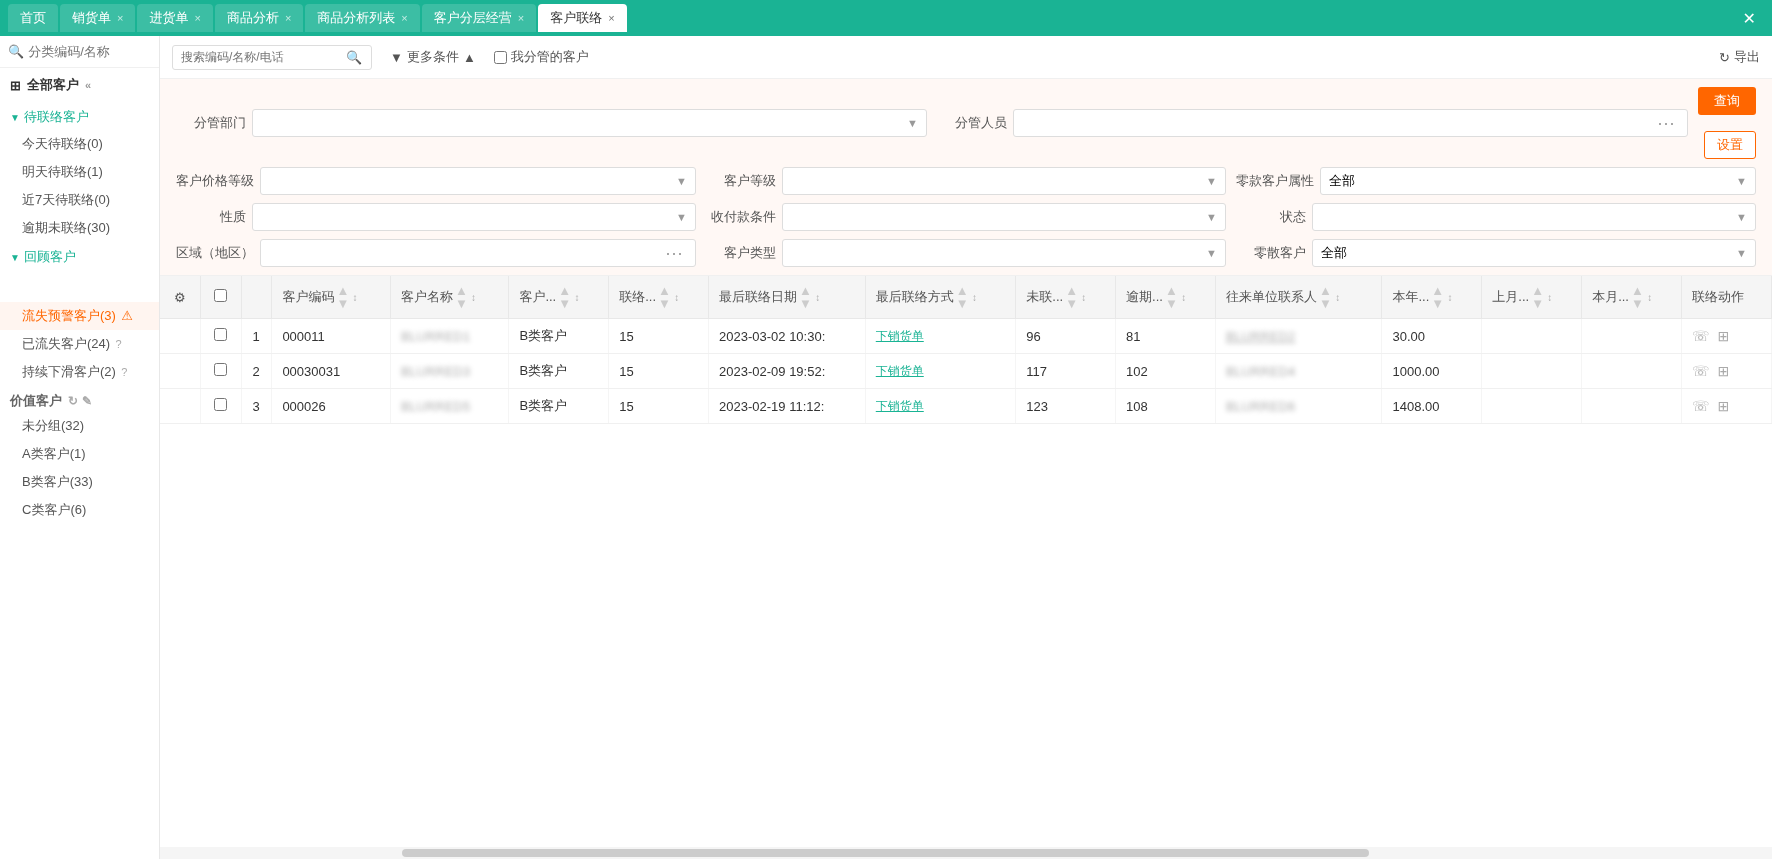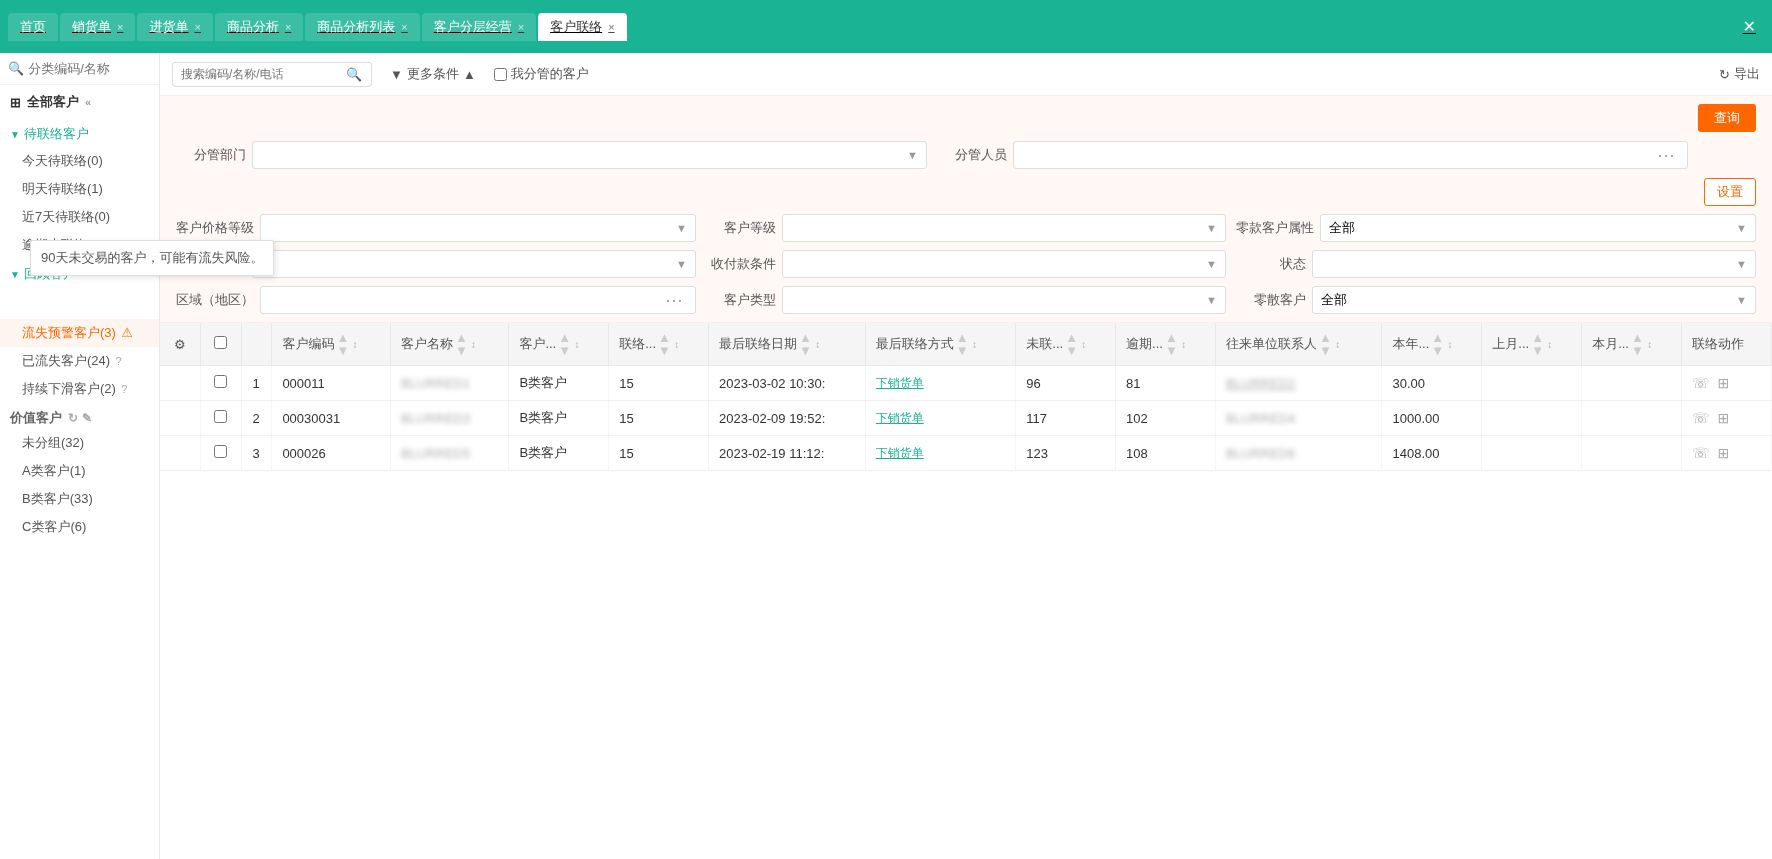--- a/index.html
+++ b/index.html
@@ -3,24 +3,23 @@
   <meta charset="utf-8">
   <style>
     * { box-sizing: border-box; margin: 0; padding: 0; font-family: 'Microsoft YaHei', Arial, sans-serif; font-size: 13px; }
     body { background: #f5f5f5; overflow: hidden; }
 
     
     .tab-bar {
       display: flex;
       align-items: center;
       background: #1ab394;
-      height: 53px;
+      height: 36px;
       padding: 0 8px;
       gap: 2px;
-      text-decoration: underline;
     }
     .tab-item {
       display: flex;
       align-items: center;
       padding: 0 12px;
       height: 28px;
       border-radius: 4px 4px 0 0;
       background: rgba(255,255,255,0.15);
       color: #fff;
       cursor: pointer;
@@ -271,21 +270,20 @@
       font-size: 13px;
     }
     .btn-settings {
       background: #fff;
       color: #ff6600;
       border: 1px solid #ff6600;
       padding: 4px 12px;
       border-radius: 3px;
       cursor: pointer;
       font-size: 13px;
-      margin-top: 30px;
     }
     .more-options { color: #999; font-size: 18px; cursor: pointer; padding: 0 4px; }
 
     
     .table-container {
       flex: 1;
       overflow: auto;
     }
     table {
       width: 100%;
@@ -449,23 +447,20 @@
       <span>近7天待联络(0)</span>
     </div>
     <div class="sidebar-item">
       <span>逾期未联络(30)</span>
     </div>
 
     <div class="sidebar-group-title" style="position:relative;">
       <span class="arrow">▼</span>
       <span>回顾客户</span>
     </div>
-    <div class="tooltip-box">
-      <span>90天未交易的客户，可能有流失风险。</span>
-    </div>
     <div class="sidebar-item active" style="margin-top: 32px;">
       <span>流失预警客户(3)</span>
       <span style="color:#ff6600;margin-left:2px;">⚠</span>
     </div>
     <div class="sidebar-item">
       <span>已流失客户(24)</span>
       <span style="color:#aaa;margin-left:2px;font-size:11px;">?</span>
     </div>
     <div class="sidebar-item">
       <span>持续下滑客户(2)</span>

